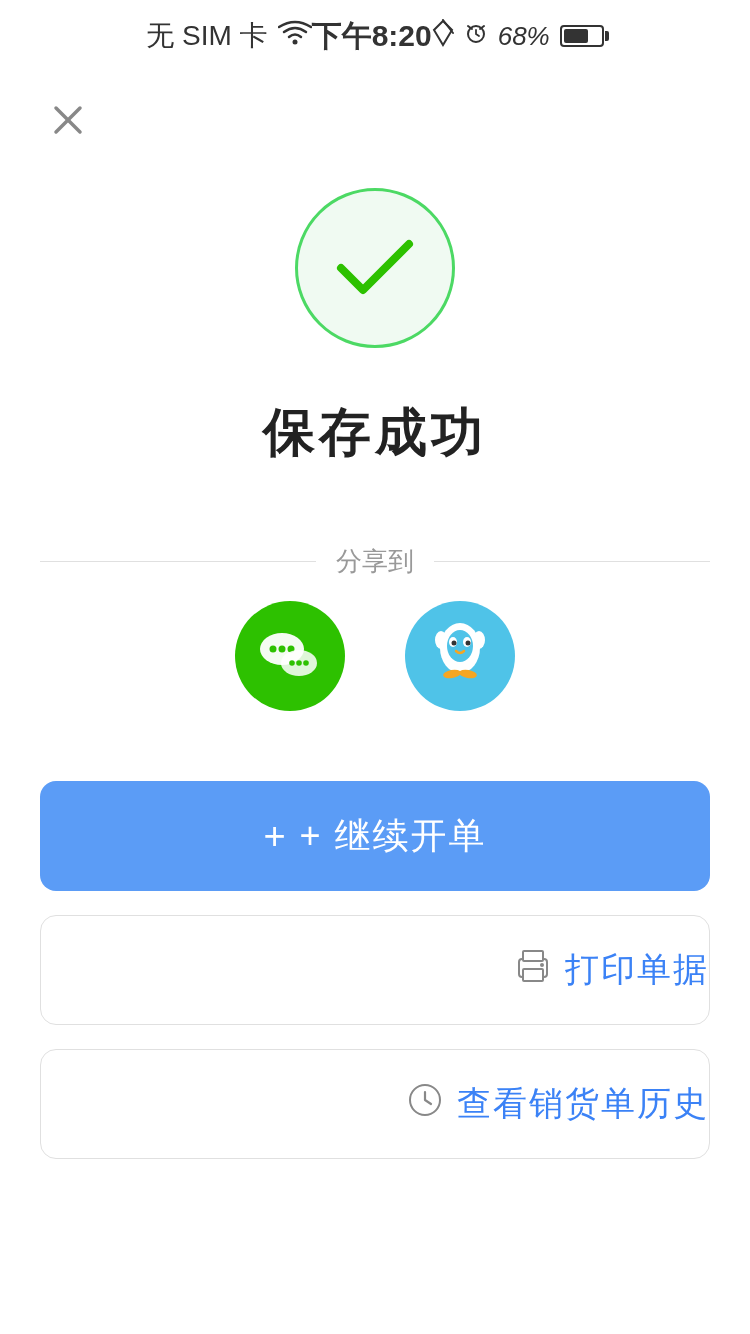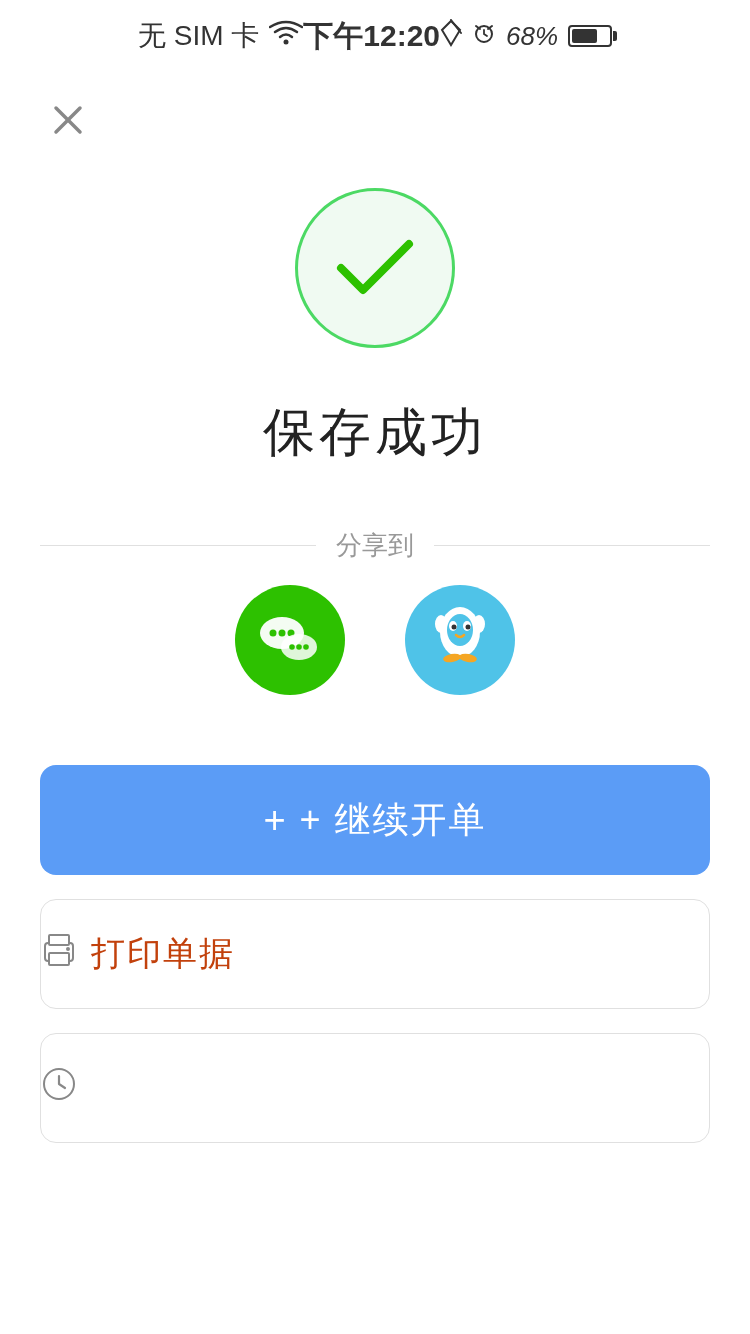--- a/index.html
+++ b/index.html
@@ -117,22 +117,22 @@
 
     .checkmark {
       width: 80px;
       height: 60px;
     }
 
     
     .title {
       font-size: 52px;
       color: #222;
-      font-weight: 400;
-      margin-bottom: 60px;
+      font-weight: 700;
+      margin-bottom: 76px;
       letter-spacing: 4px;
     }
 
     
     .divider-section {
       width: 100%;
       display: flex;
       align-items: center;
       gap: 20px;
       margin-bottom: 22px;
@@ -198,26 +198,26 @@
       gap: 12px;
       cursor: pointer;
     }
 
     .btn-secondary {
       width: 100%;
       height: 110px;
       background: #ffffff;
       border-radius: 16px;
       border: 1.5px solid #e0e0e0;
-      color: #c2410c;
+      color: #3b82f6;
       font-size: 34px;
       letter-spacing: 2px;
       display: flex;
       align-items: center;
-      justify-content: flex-start;
+      justify-content: flex-end;
       gap: 14px;
       cursor: pointer;
     }
   </style>
 </head>
 <body>
 
 <div class="status-bar">
   <div class="status-left">
     <span>无 SIM 卡</span>
@@ -225,21 +225,21 @@
     <span>
       <svg viewBox="0 0 34 26" width="34" height="26" fill="none">
         <path d="M17 22 L17 22" stroke="#333" stroke-width="3" stroke-linecap="round"></path>
         <path d="M11 17 Q17 12 23 17" stroke="#333" stroke-width="2.5" stroke-linecap="round" fill="none"></path>
         <path d="M6 12 Q17 4 28 12" stroke="#333" stroke-width="2.5" stroke-linecap="round" fill="none"></path>
         <path d="M1 7 Q17 -3 33 7" stroke="#333" stroke-width="2.5" stroke-linecap="round" fill="none"></path>
         <circle cx="17" cy="22" r="2.5" fill="#333"></circle>
       </svg>
     </span>
   </div>
-  <div class="status-center">下午12:20</div>
+  <div class="status-center">下午8:20</div>
   <div class="status-right">
 
     <span>
       <svg width="22" height="28" viewBox="0 0 22 28" fill="none">
         <path d="M11 2 L20 11 L11 26 L2 11 Z" stroke="#333" stroke-width="2" fill="none"></path>
         <path d="M11 1 L21 14" stroke="#333" stroke-width="2" stroke-linecap="round"></path>
       </svg>
     </span>
 
     <span>
@@ -340,17 +340,18 @@
       <span>打印单据</span>
     </button>
 
     <button class="btn-secondary">
       <span>
         <svg width="36" height="36" viewBox="0 0 36 36" fill="none">
           <circle cx="18" cy="18" r="15" stroke="#888" stroke-width="2"></circle>
           <path d="M18 10 L18 18 L24 22" stroke="#888" stroke-width="2.2" stroke-linecap="round" stroke-linejoin="round"></path>
         </svg>
       </span>
+      <span>查看销货单历史</span>
     </button>
 
   </div>
 
 </div>
 
 </body></html>

